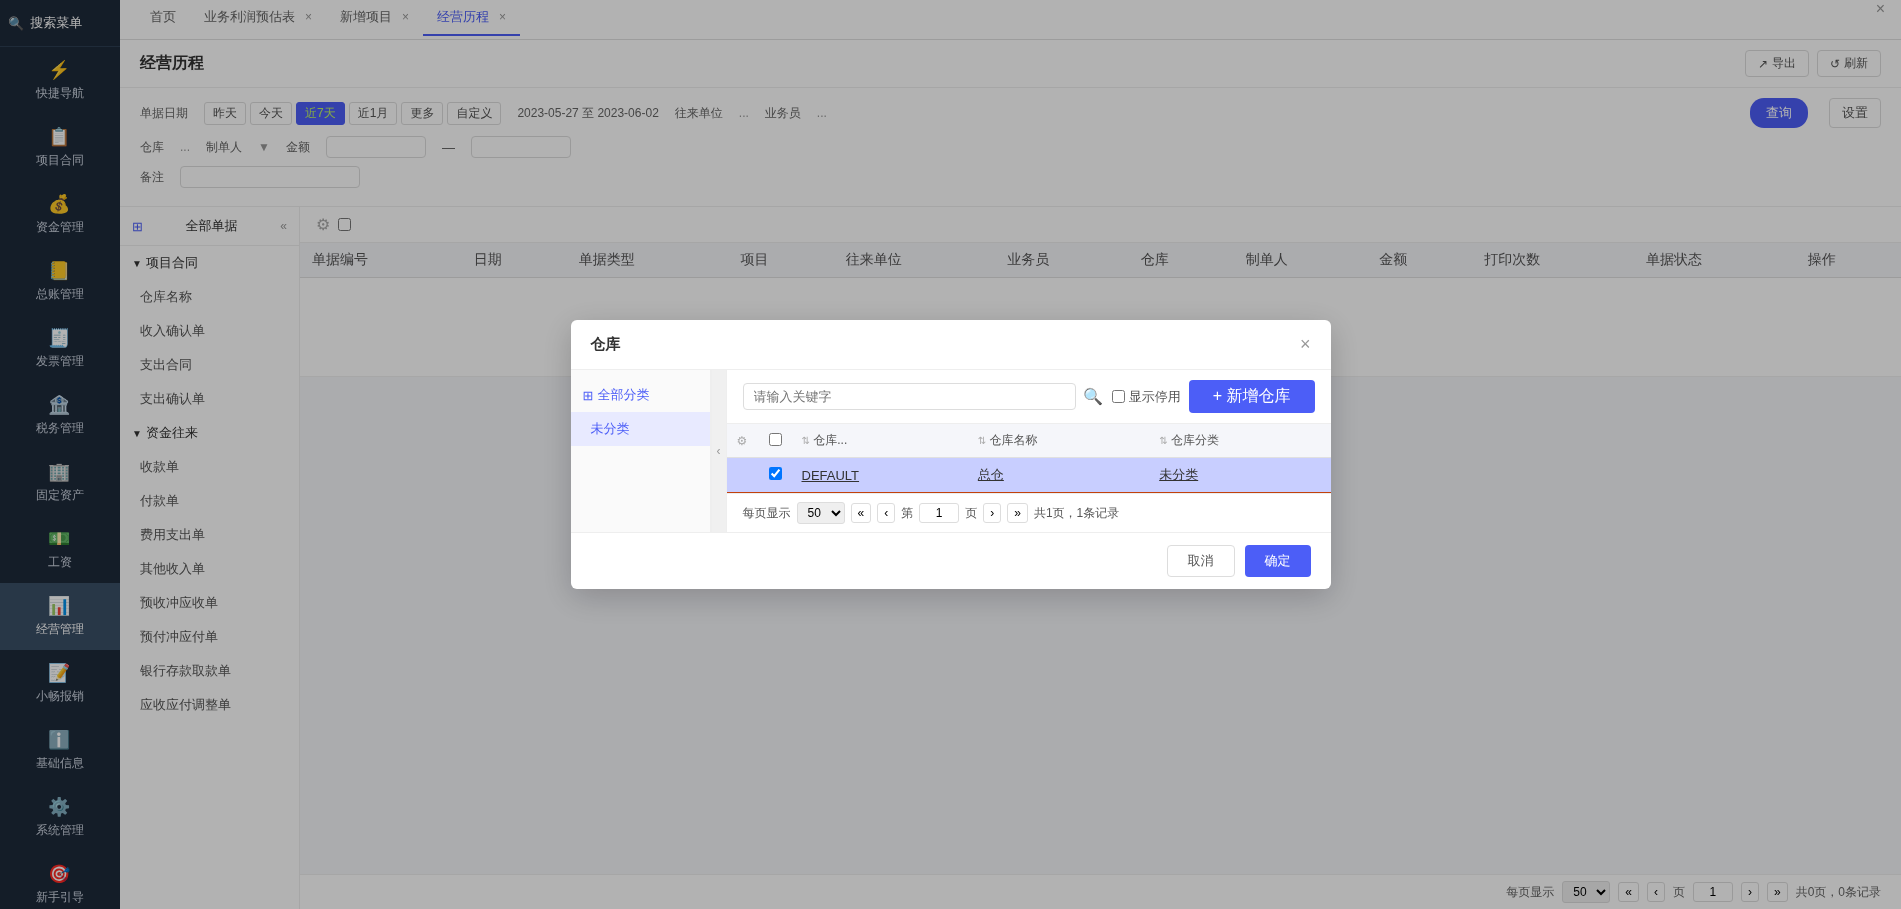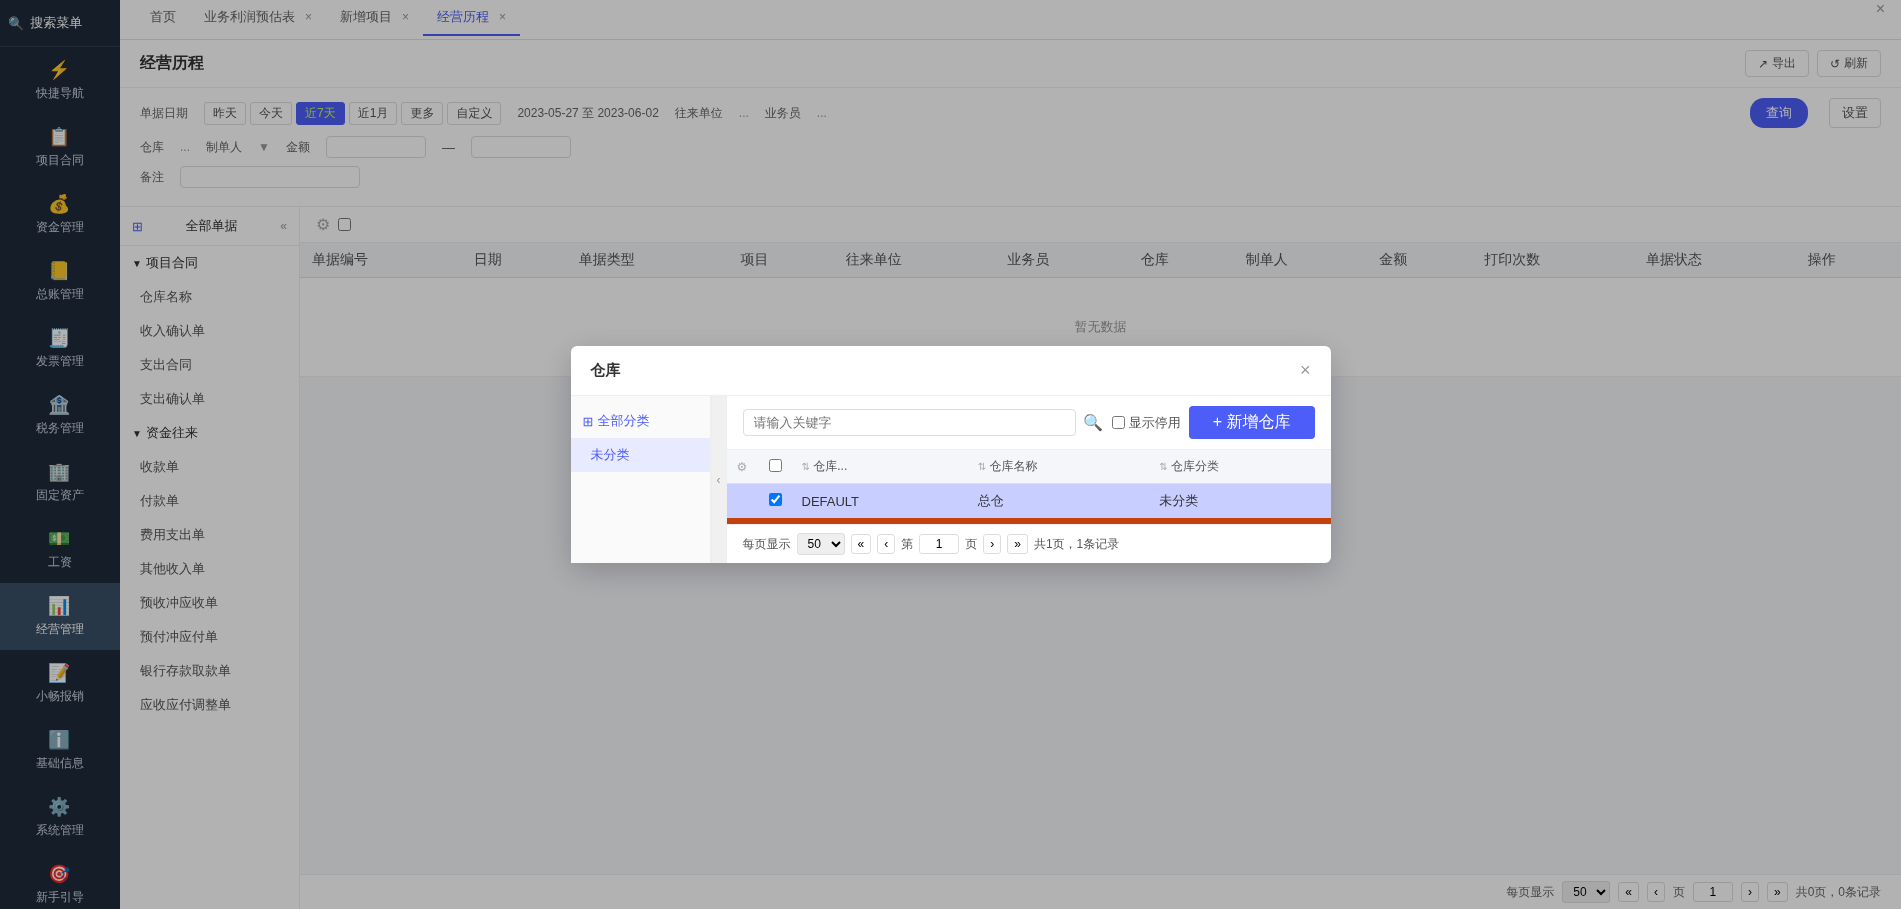--- a/index.html
+++ b/index.html
@@ -452,23 +452,24 @@
       color: #555;
       border-bottom: 1px solid #e0e0e0;
       font-size: 12px;
       white-space: nowrap;
     }
     .modal-table tbody tr.selected td {
       background: #c8ceff;
     }
     .modal-table tbody td {
       padding: 8px 10px;
-      border-bottom: 6px solid #c2410c;
+      border-bottom: 1px solid #c2410c;
       color: #333;
       font-size: 13px;
+      text-decoration: underline;
     }
     .modal-pagination {
       padding: 8px 16px;
       display: flex;
       align-items: center;
       gap: 6px;
       font-size: 12px;
       color: #555;
       border-top: 1px solid #eee;
     }
@@ -799,14 +800,18 @@
           <button class="page-btn">‹</button>
           <span>第</span>
           <input class="pagination-input" value="1" style="">
           <span>页</span>
           <button class="page-btn">›</button>
           <button class="page-btn">»</button>
           <span>共1页，1条记录</span>
         </div>
       </div>
     </div>
+    <div class="modal-footer">
+      <button class="btn-cancel">取消</button>
+      <button class="btn-confirm">确定</button>
+    </div>
   </div>
 </div>
 
 </body></html>

